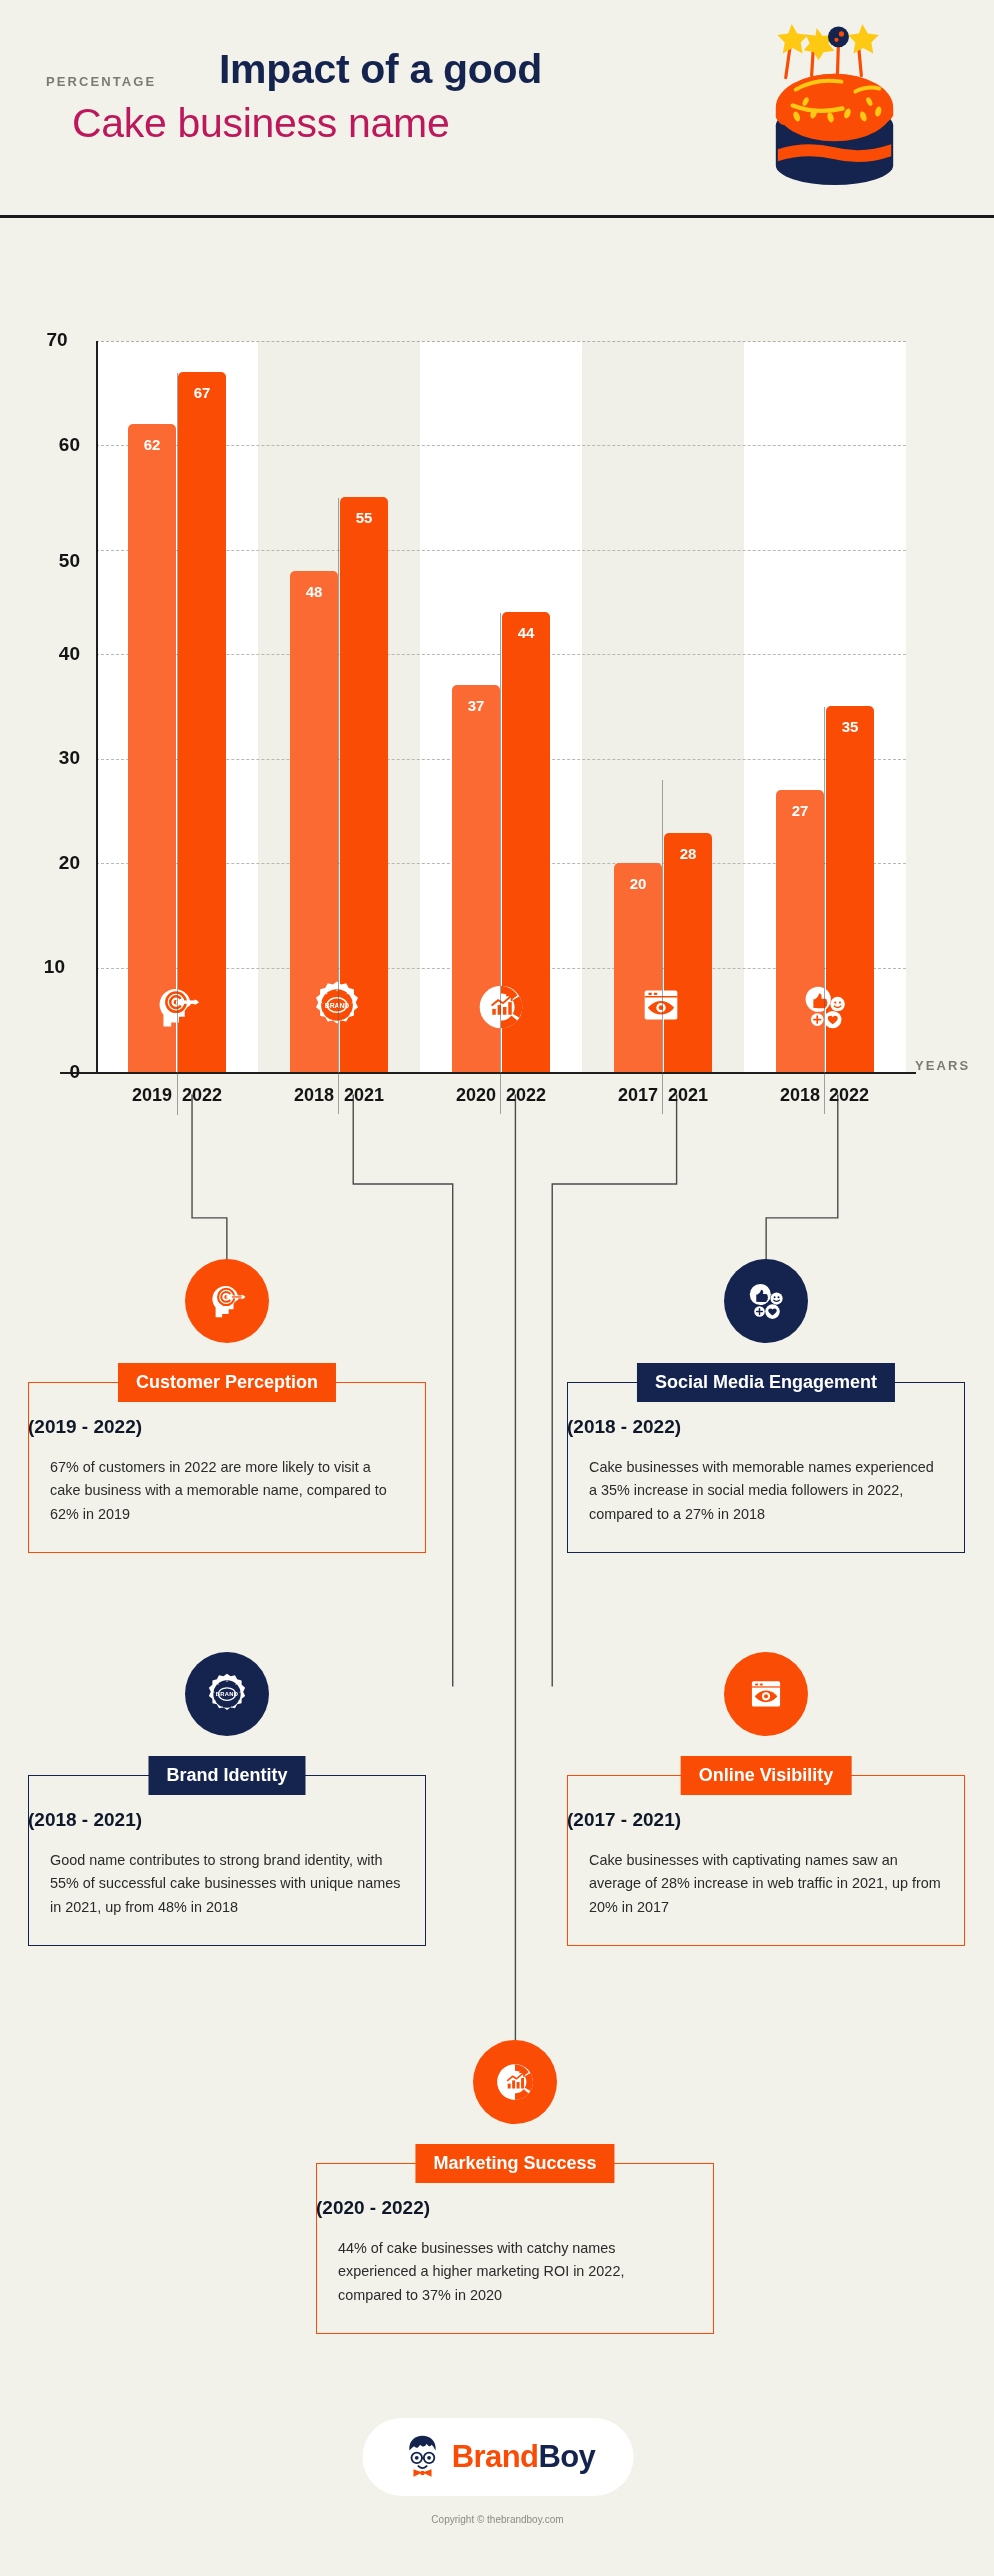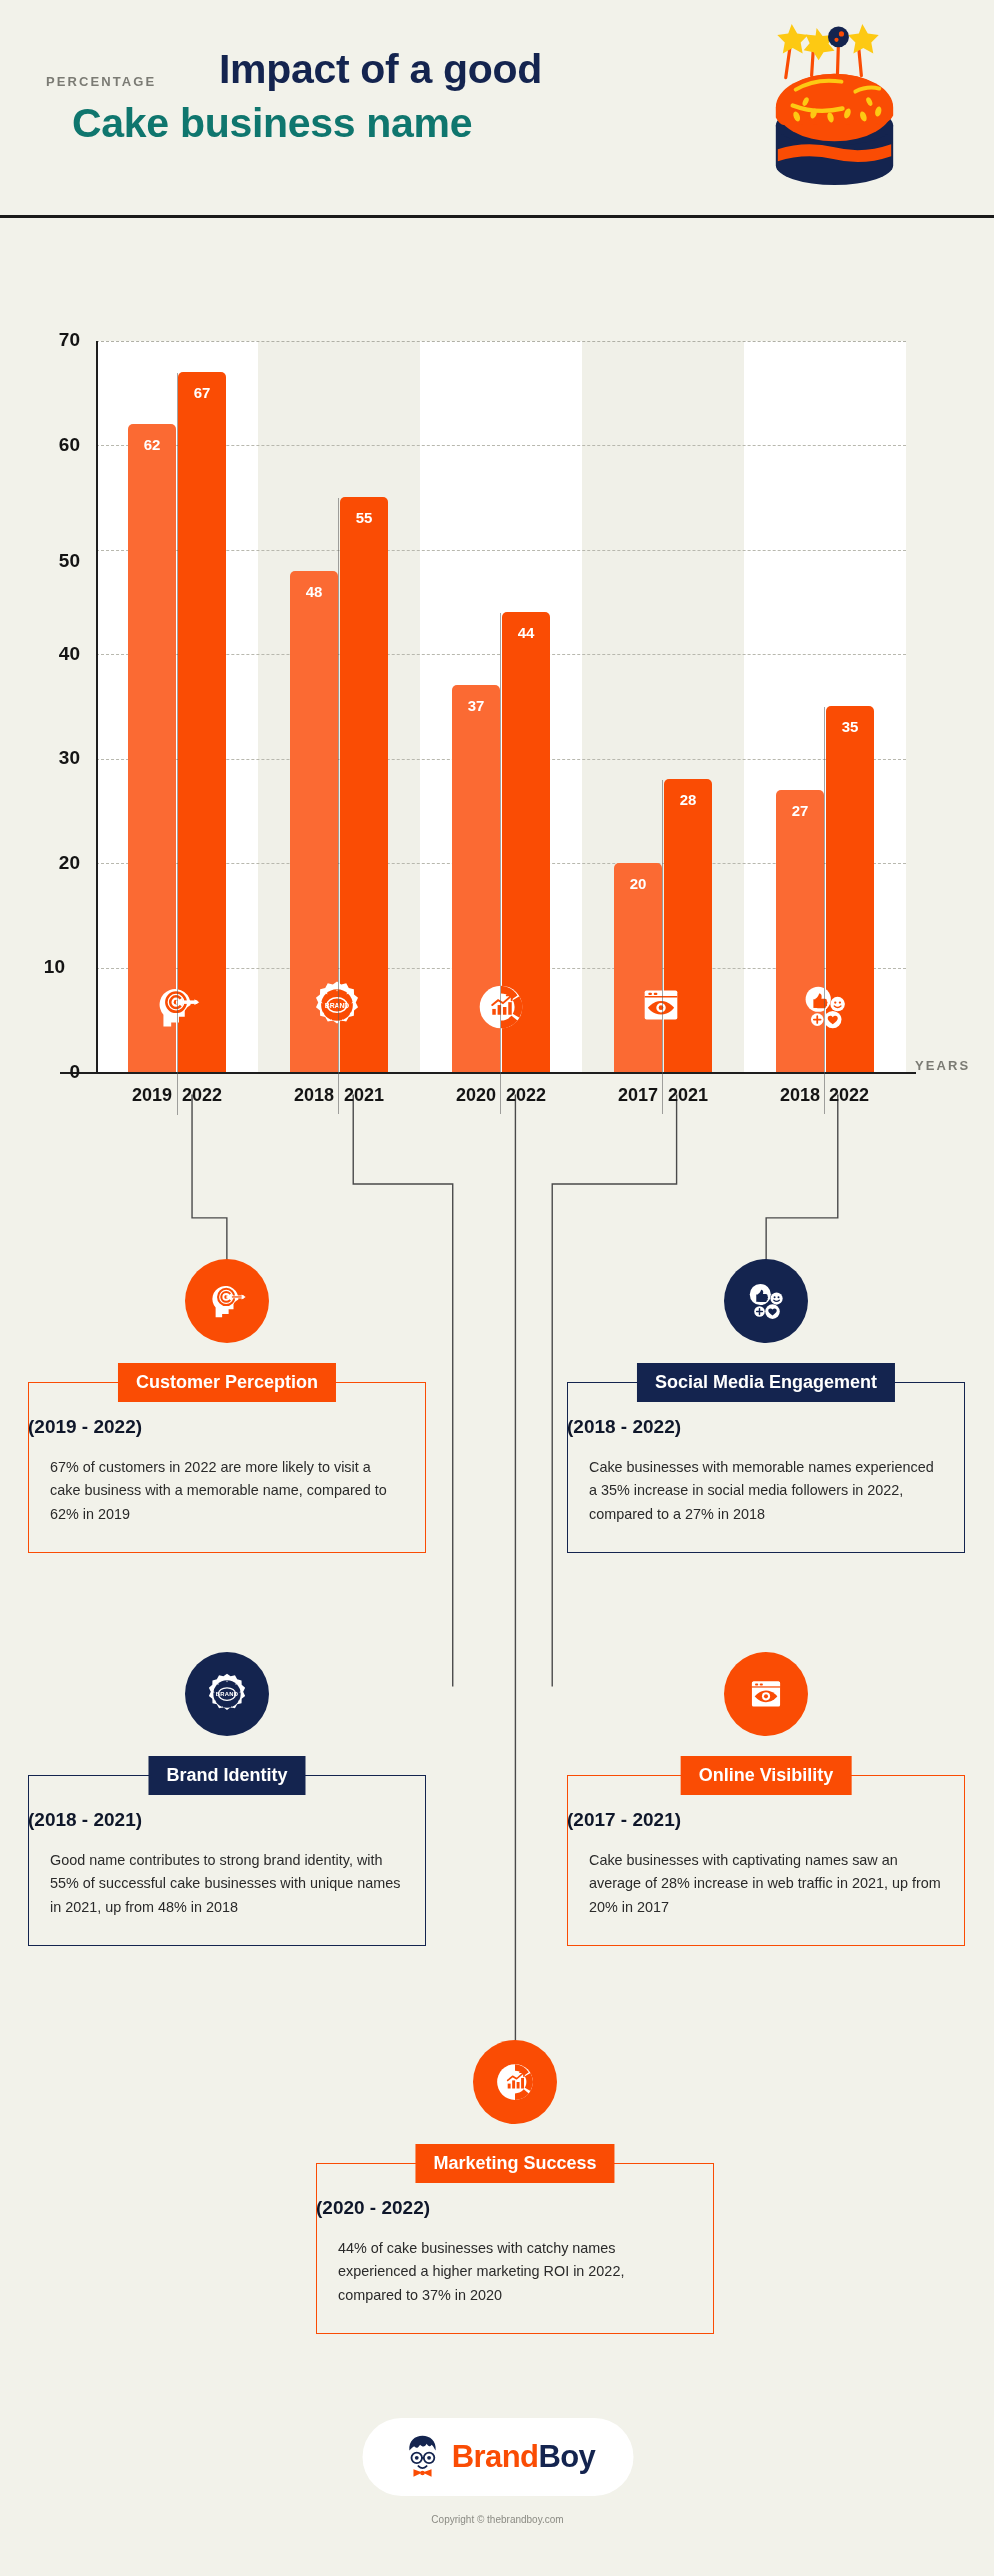--- a/index.html
+++ b/index.html
@@ -12,21 +12,21 @@
   #page { position: relative; width: 995px; height: 2576px; background: #f2f2ea; }
 
   
   #header { position: absolute; left: 0; top: 0; width: 995px; height: 217px; }
   #title-block { position: absolute; left: 72px; top: 42px; width: 617px; }
   #title-line1 {
     font-size: 41px; font-weight: 700; color: #14244f;
     letter-spacing: -0.3px; line-height: 1.32; text-align: center;
   }
   #title-line2 {
-    font-size: 41px; font-weight: 700; color: #0f766e;
+    font-size: 41px; font-weight: 400; color: #be185d;
     letter-spacing: -0.3px; line-height: 1.32;
   }
   #cake-art { position: absolute; left: 738px; top: 14px; width: 191px; height: 185px; }
   #header-rule {
     position: absolute; left: 0; top: 215px; width: 995px; height: 3px; background: #1a1a1a;
   }
 
   
   #chart-wrap { position: absolute; left: 0; top: 217px; width: 995px; height: 925px; }
   #y-axis-caption {
@@ -259,21 +259,21 @@
             <rect x="28.5" y="30" width="3.6" height="10"></rect>
             <rect x="34" y="32" width="3.6" height="8"></rect>
             <rect x="39.5" y="27" width="3.6" height="13"></rect>
           </g>
           <path d="M23 30 L29 25 L34 28 L42 21" stroke="#fa4c04" stroke-width="2" fill="none" stroke-linecap="round"></path>
           <path d="M38 20 h5 v5" stroke="#fa4c04" stroke-width="2" fill="none" stroke-linecap="round"></path>
         </svg></div>
       <div class="bar a" style="left: 518px; width: 48px; height: 209px;">
         <span class="bar-value">20</span>
       </div>
-      <div class="bar b" style="left: 568px; width: 48px; height: 293px;">
+      <div class="bar b" style="left: 568px; width: 48px; height: 239px;">
         <span class="bar-value">28</span>
       </div>
       <div class="bar-icon" style="left: 567px;"><svg viewBox="0 0 64 64" width="58" height="58">
           <rect x="14" y="16" width="36" height="32" rx="2" fill="#ffffff"></rect>
           <path d="M14 23 H50" stroke="#fa4c04" stroke-width="1.6"></path>
           <rect x="18" y="18.6" width="4" height="2.4" rx="1.1" fill="#fa4c04"></rect>
           <rect x="24" y="18.6" width="4" height="2.4" rx="1.1" fill="#fa4c04"></rect>
           <path d="M32 27.5 c9 0 14.5 7.5 14.5 7.5 s-5.5 7.5 -14.5 7.5 -14.5 -7.5 -14.5 -7.5 5.5 -7.5 14.5 -7.5z" fill="#fa4c04"></path>
           <circle cx="32" cy="35" r="5.2" fill="#ffffff"></circle>
           <circle cx="32" cy="35" r="2.6" fill="#fa4c04"></circle>
@@ -444,21 +444,21 @@
     <div id="copyright">Copyright © thebrandboy.com</div>
   </div>
 
 <div class="ytick" style="left: 34px; top: 1061px;">0</div>
     <div class="ytick" style="left: 19px; top: 956px;">10</div>
     <div class="ytick" style="left: 34px; top: 852px;">20</div>
     <div class="ytick" style="left: 34px; top: 747px;">30</div>
     <div class="ytick" style="left: 34px; top: 643px;">40</div>
     <div class="ytick" style="left: 34px; top: 538px; margin-top: 12px;">50</div>
     <div class="ytick" style="left: 34px; top: 434px;">60</div>
-    <div class="ytick" style="left: 34px; top: 329px;">70</div>
+    <div class="ytick" style="left: 34px; top: 329px; text-align: center;">70</div>
     <div class="xtick" style="left: 117px;">2019</div>
     <div class="xtick" style="left: 167px;">2022</div>
     <div class="xsep" style="left: 177px; top: 373px; height: 742px; background: rgba(90, 90, 90, 0.55);"></div>
     <div class="xtick" style="left: 279px;">2018</div>
     <div class="xtick" style="left: 329px;">2021</div>
     <div class="xsep" style="left: 338px; top: 498px; height: 616px; background: rgba(90, 90, 90, 0.55);"></div>
     <div class="xtick" style="left: 441px;">2020</div>
     <div class="xtick" style="left: 491px;">2022</div>
     <div class="xsep" style="left: 500px; top: 613px; height: 501px; background: rgba(90, 90, 90, 0.55);"></div>
     <div class="xtick" style="left: 603px;">2017</div>

